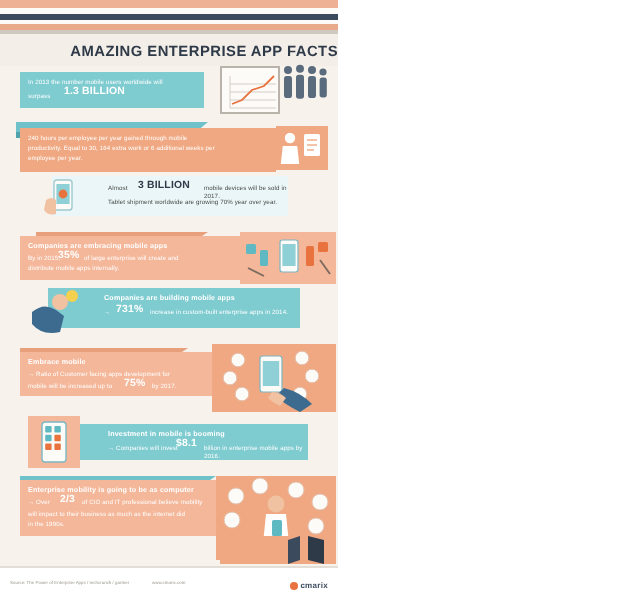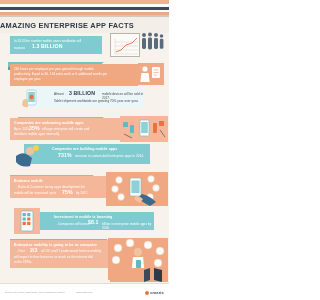--- a/index.html
+++ b/index.html
@@ -23,21 +23,21 @@
   .band-navy   { top: 7px; height: 3px;  background: #3c4a5e; }
   .band-white2 { top: 10px;height: 2px;  background: #fdfbf7; }
   .band-peach2 { top: 12px;height: 3px;  background: #e9a98b; }
   .band-grey   { top: 15px;height: 2px;  background: #cfc9c0; }
 
   
   .title-zone {
     position: absolute; top: 17px; left: 0;
     width: 169px; height: 16px;
     background: #f3efe8;
-    display: flex; align-items: center; justify-content: flex-start;
+    display: flex; align-items: center; justify-content: flex-end;
   }
   .title-text {
     font-size: 7.4px; font-weight: bold;
     letter-spacing: 0.25px; color: #2f3a49;
     white-space: nowrap;
   }
 
   
   .block { position: absolute; }
   .teal   { background: #7ecbd0; }

